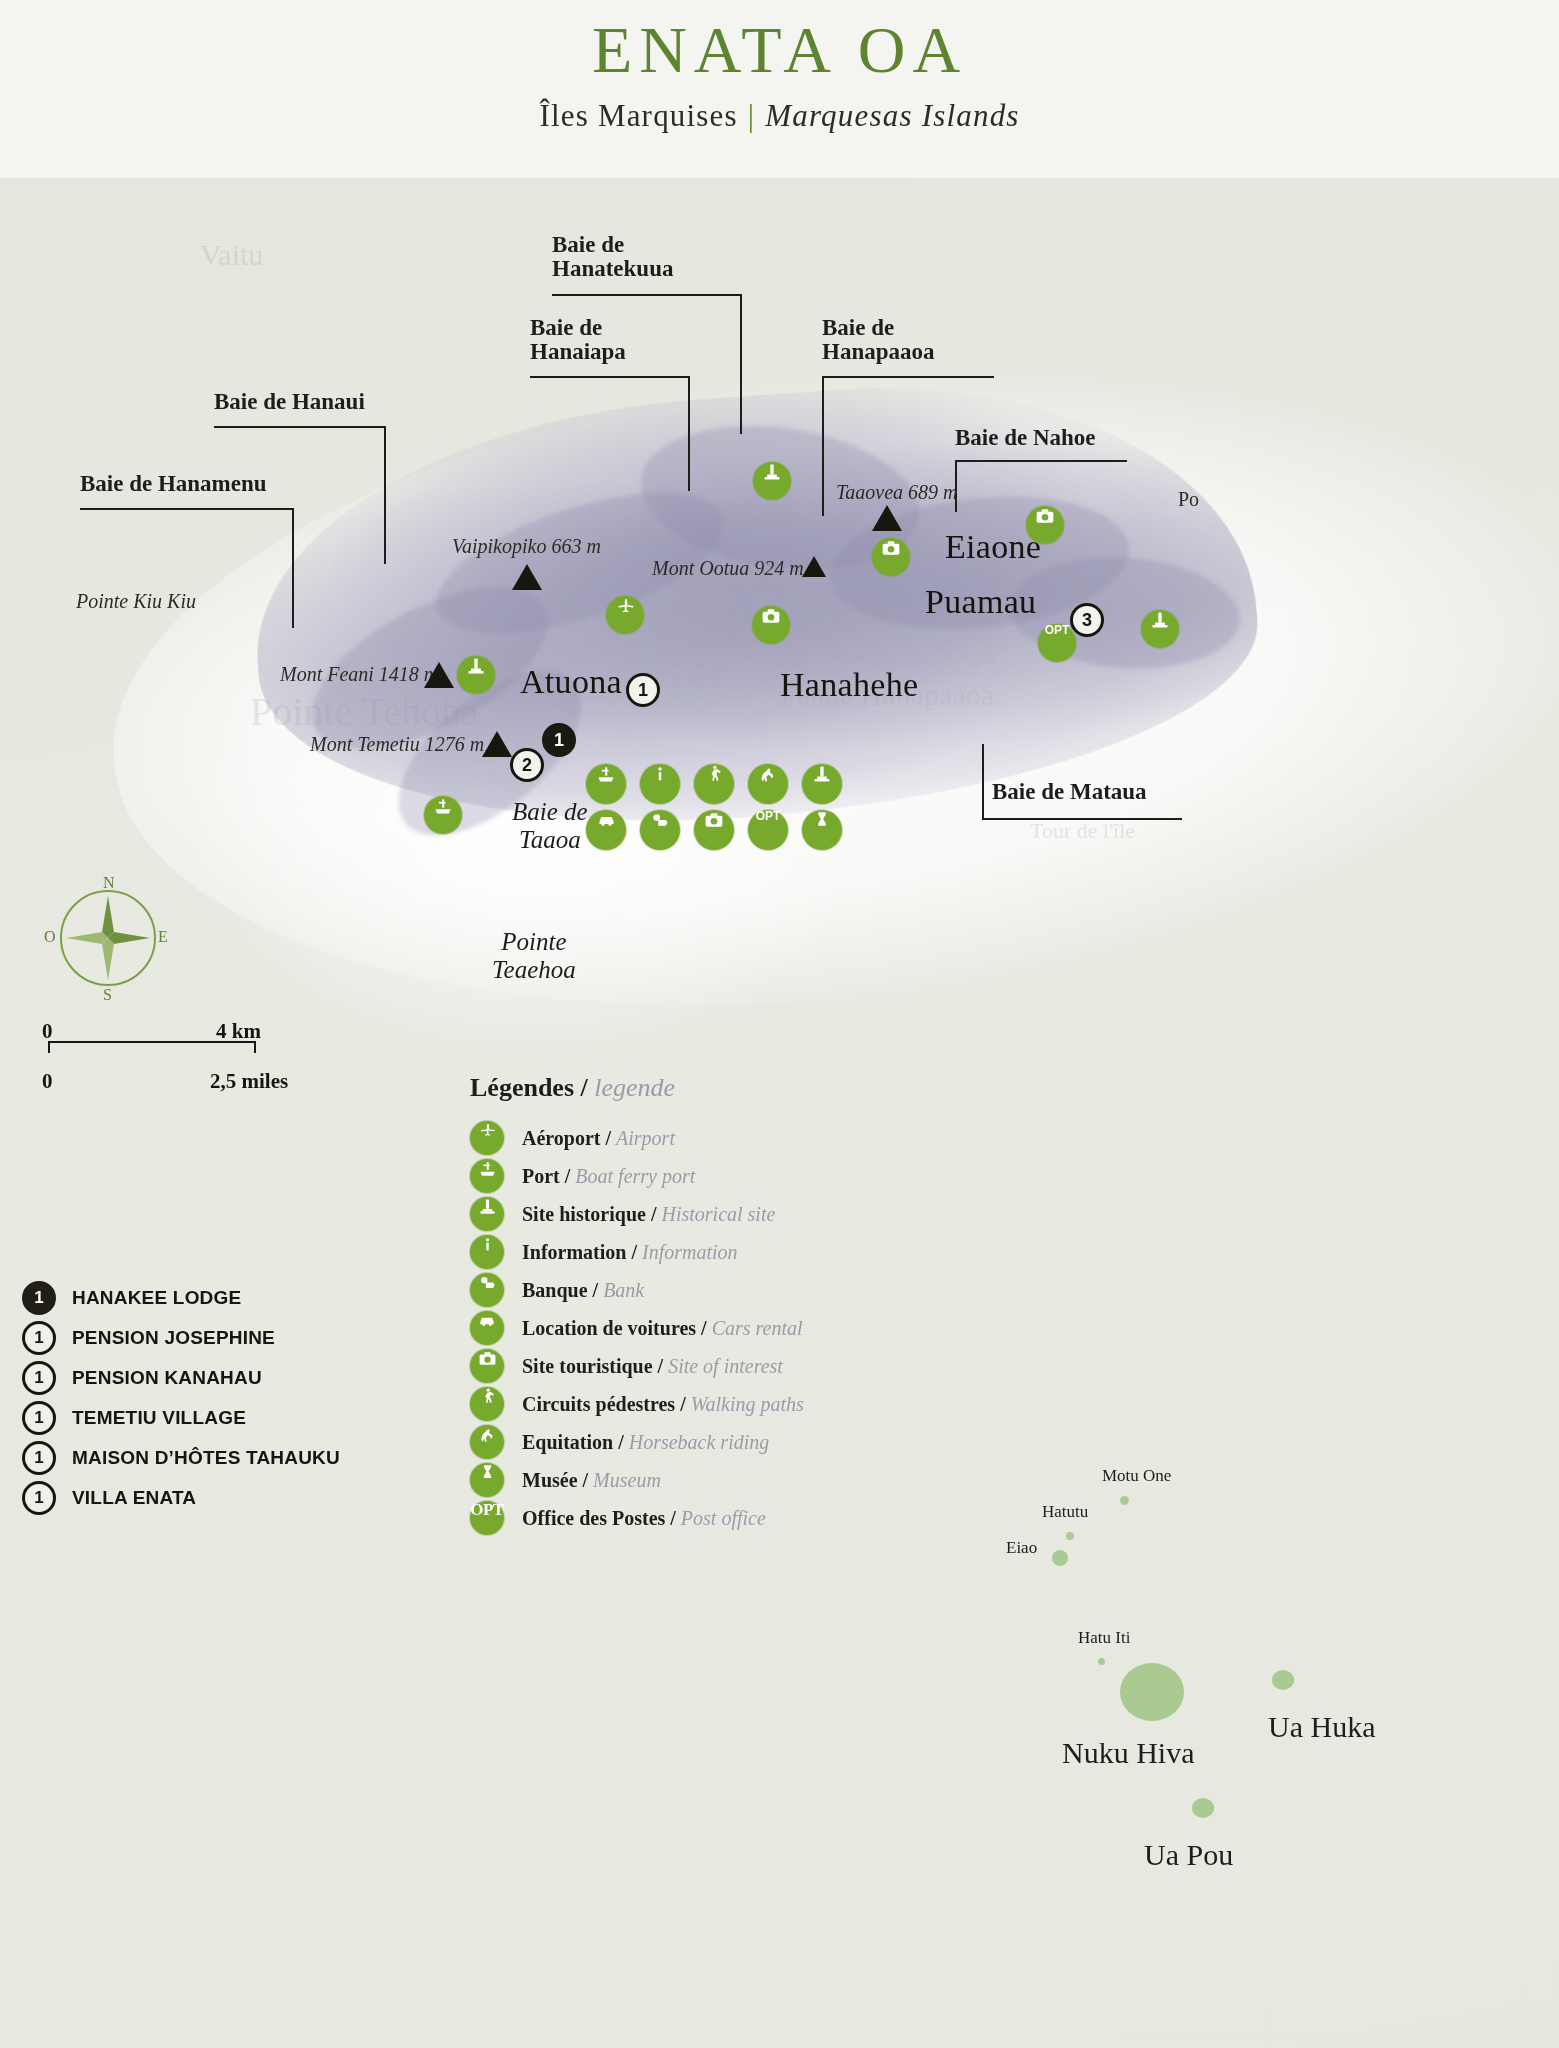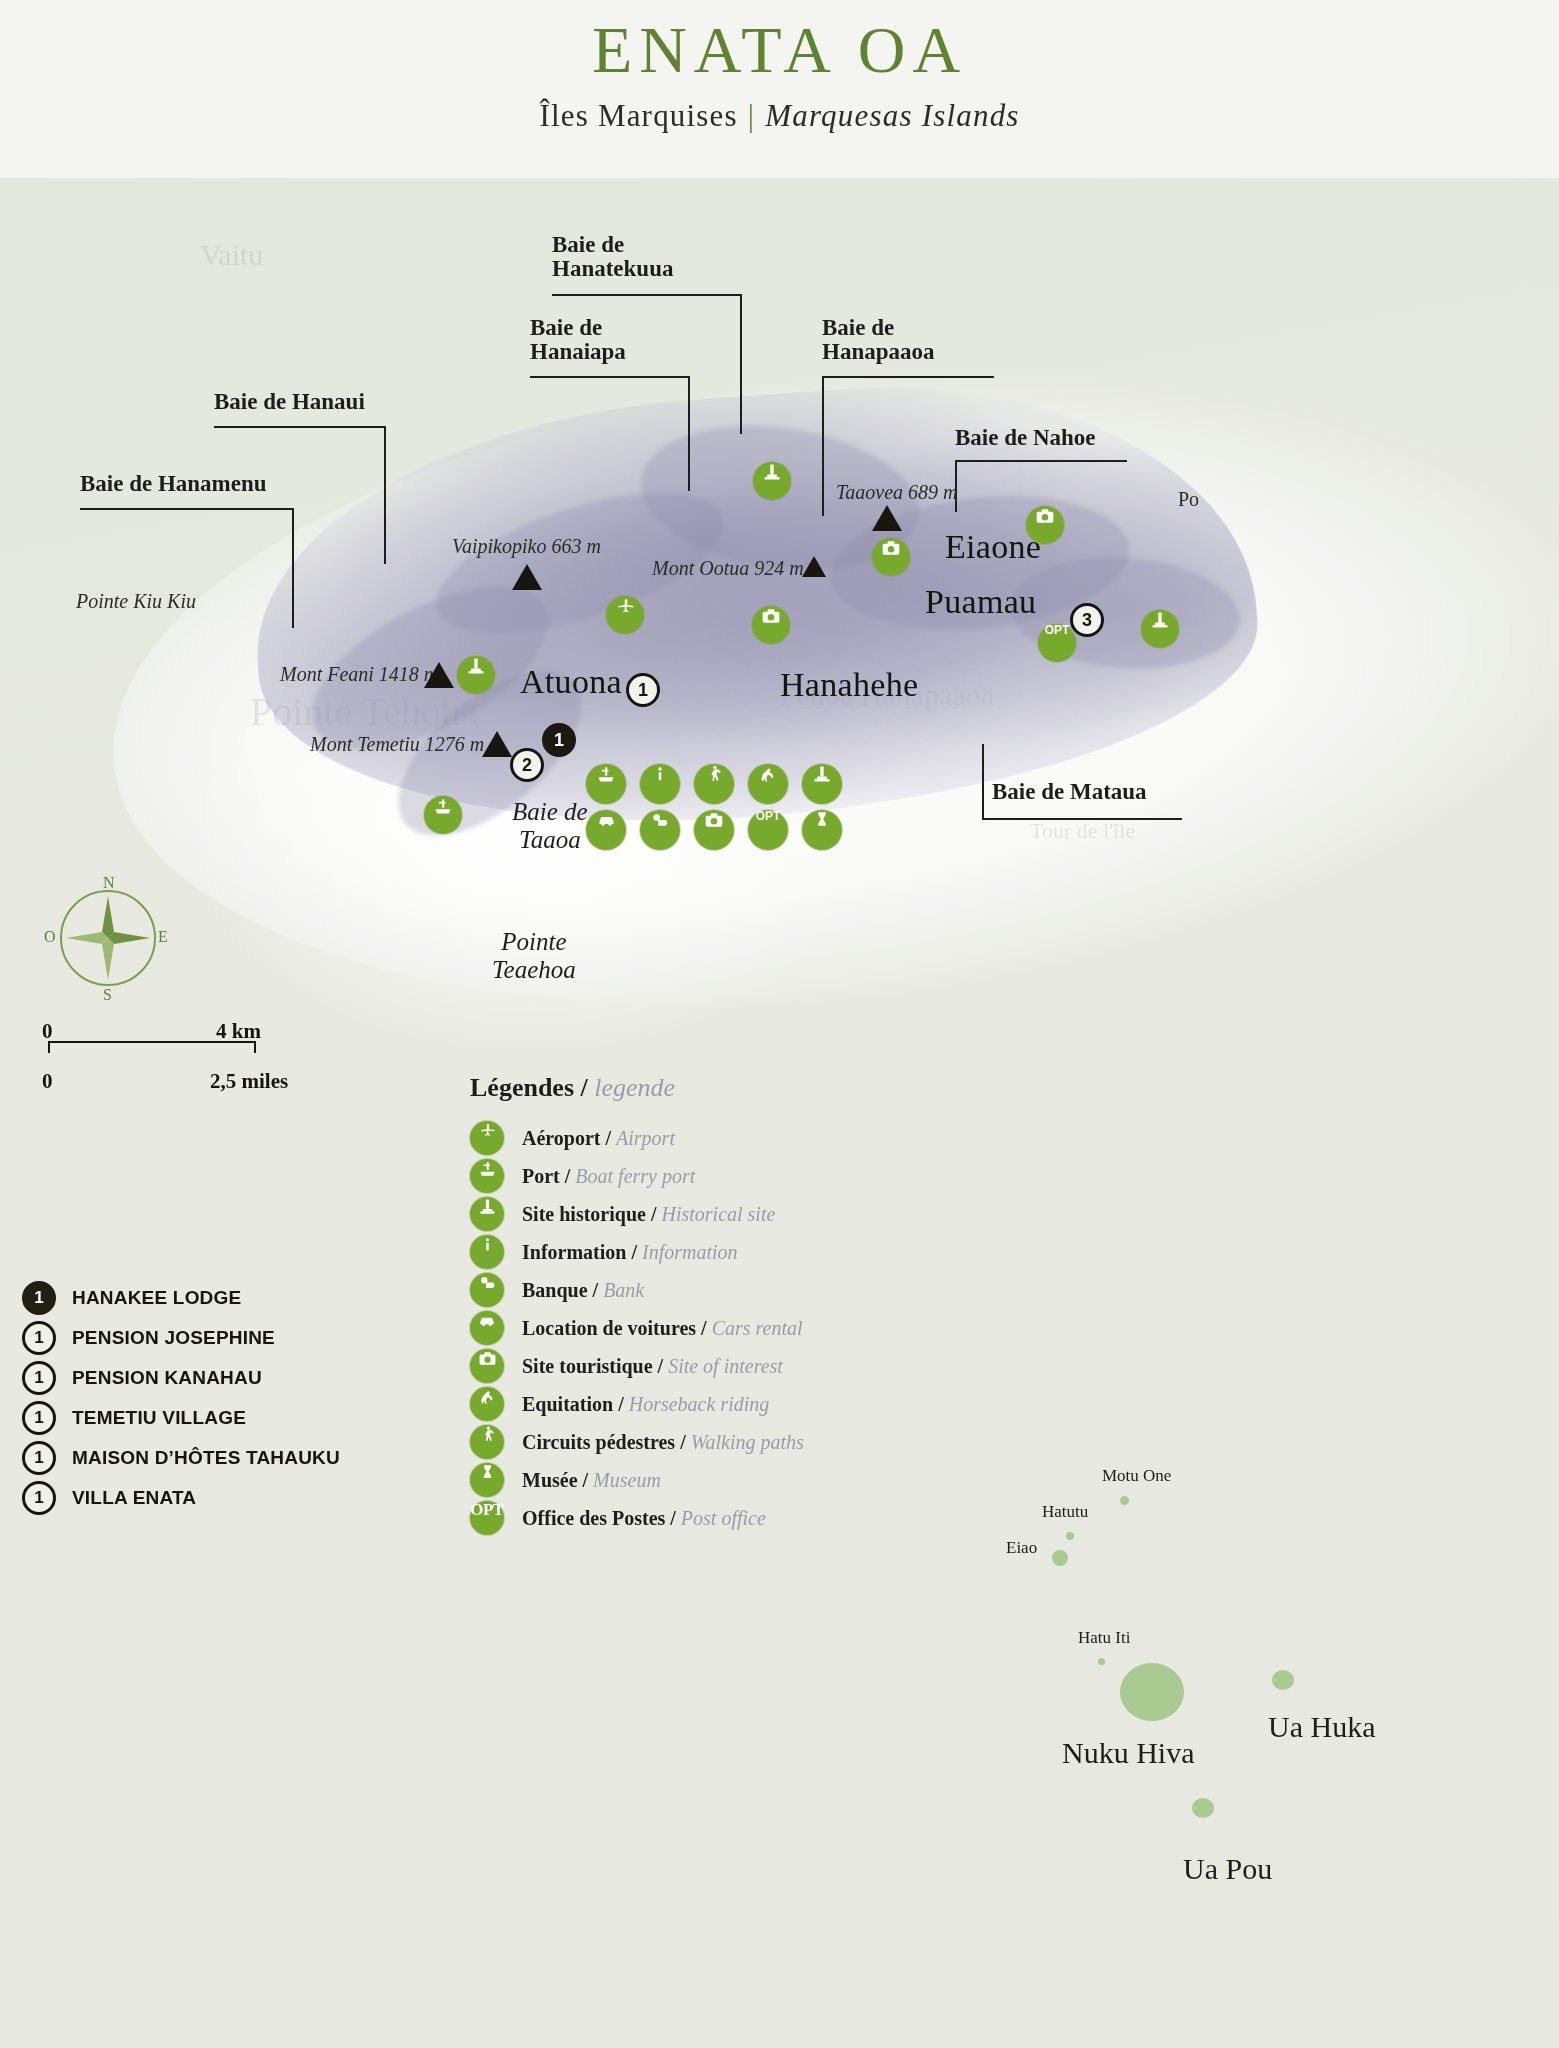--- a/index.html
+++ b/index.html
@@ -505,33 +505,33 @@
                 <rect x="2" y="7" width="20" height="13" rx="2"></rect>
                 <rect x="8" y="4" width="8" height="4" rx="1"></rect>
                 <circle cx="12" cy="13.5" r="4" fill="#77aa2c"></circle>
               </svg>
           </span>
           <span class="txt"><span>Site touristique</span> / <span class="en">Site of interest</span></span>
         </li>
         <li>
           <span class="poi">
             <svg width="19" height="19" viewBox="0 0 24 24" fill="#fff">
-                <path d="M4 18l2-6 4-4 3-3 2 2-1 3 4 3v3l-2 1-1-3-3-1-2 3 1 5h-2l-1-4-2 4z"></path>
-              </svg>
-          </span>
-          <span class="txt"><span>Equitation</span> / <span class="en">Horseback riding</span></span>
-        </li>
-        <li>
-          <span class="poi">
-            <svg width="19" height="19" viewBox="0 0 24 24" fill="#fff">
                 <circle cx="13" cy="4" r="2"></circle>
                 <path d="M12 7l-3 5 2 2-1 6h2l1-5 2 3v2h2v-3l-2-4 1-4 3 2 1-2-4-3z"></path>
               </svg>
           </span>
           <span class="txt"><span>Circuits pédestres</span> / <span class="en">Walking paths</span></span>
+        </li>
+        <li>
+          <span class="poi">
+            <svg width="19" height="19" viewBox="0 0 24 24" fill="#fff">
+                <path d="M4 18l2-6 4-4 3-3 2 2-1 3 4 3v3l-2 1-1-3-3-1-2 3 1 5h-2l-1-4-2 4z"></path>
+              </svg>
+          </span>
+          <span class="txt"><span>Equitation</span> / <span class="en">Horseback riding</span></span>
         </li>
         <li>
           <span class="poi">
             <svg width="17" height="17" viewBox="0 0 24 24" fill="#fff">
                 <path d="M7 3h10v3l-3.5 6 3.5 6v3H7v-3l3.5-6L7 6z"></path>
               </svg>
           </span>
           <span class="txt"><span>Musée</span> / <span class="en">Museum</span></span>
         </li>
         <li>
@@ -581,17 +581,17 @@
       <div class="isl" style="left:98px; top:200px; width:7px; height:7px;"></div>
       <div class="nm sm" style="left:78px; top:170px;">Hatu Iti</div>
 
       <div class="isl" style="left:120px; top:205px; width:64px; height:58px;"></div>
       <div class="nm lg" style="left:62px; top:278px;">Nuku Hiva</div>
 
       <div class="isl" style="left:272px; top:212px; width:22px; height:20px;"></div>
       <div class="nm lg" style="left:268px; top:252px;">Ua Huka</div>
 
       <div class="isl" style="left:192px; top:340px; width:22px; height:20px;"></div>
-      <div class="nm lg" style="left:144px; top:394px;margin-left:39px;">Ua Pou</div>
+      <div class="nm lg" style="left:144px; top:380px;">Ua Pou</div>
     </div>
 
   </div>
 </div>
 
 </body></html>

